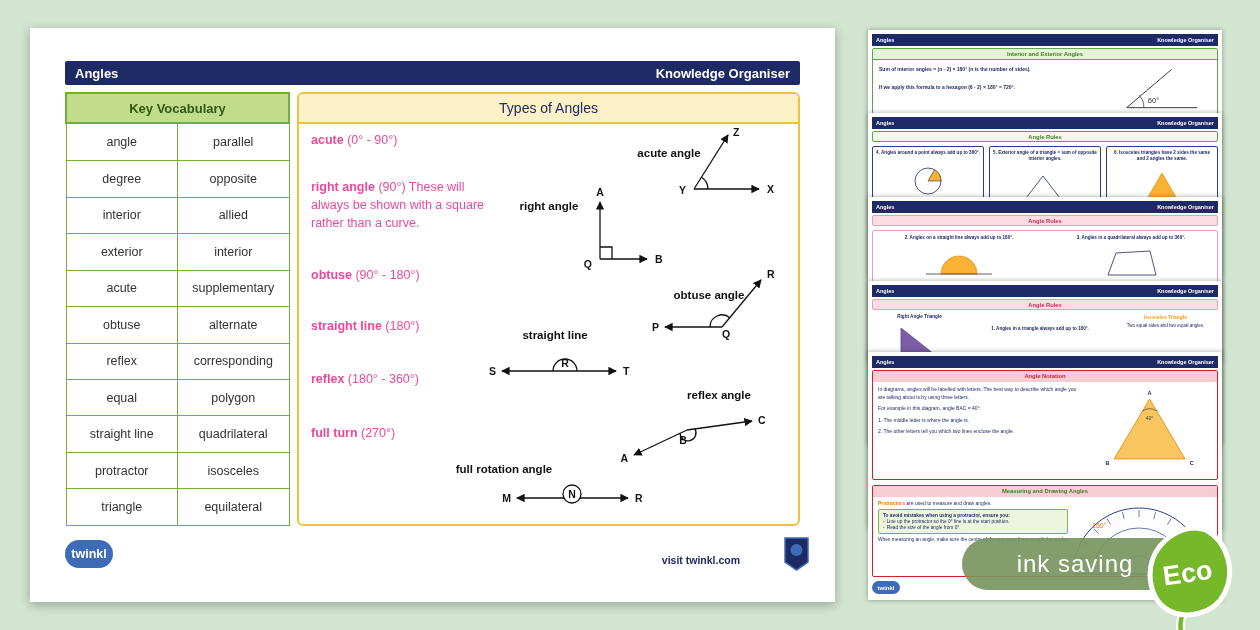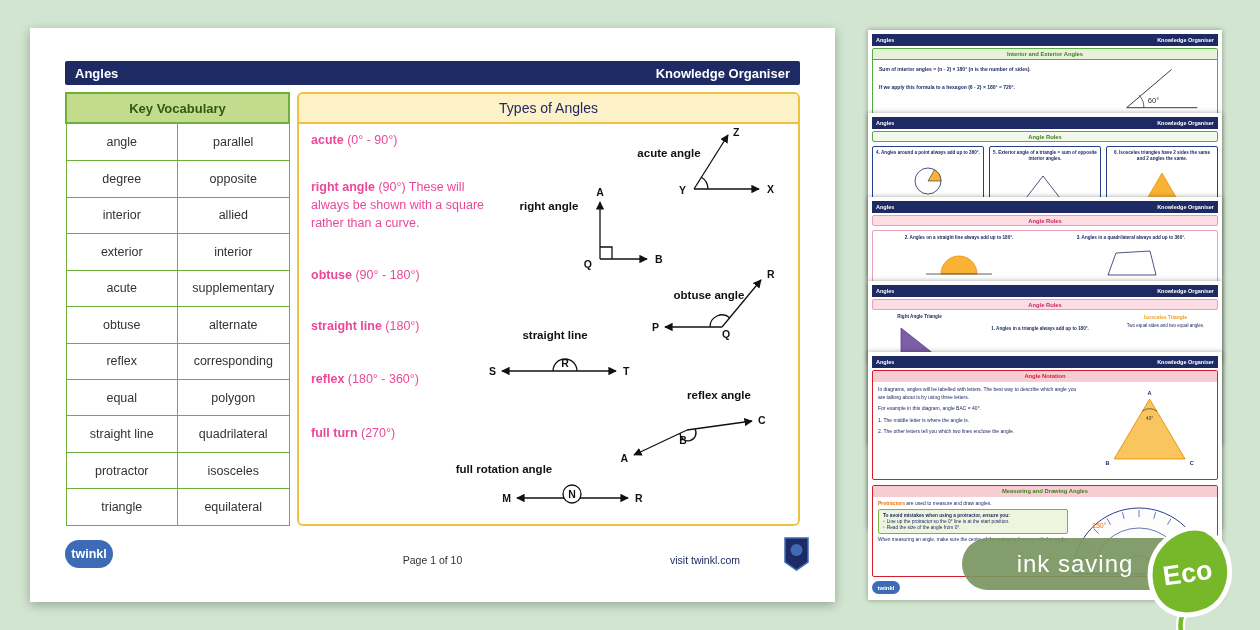--- a/index.html
+++ b/index.html
@@ -28,21 +28,21 @@
   .type-item { position: absolute; left: 12px; width: 175px; font-size: 12.5px; color: #ec4899; line-height: 1.45; }
   .type-item b { font-weight: bold; }
   .types-svg { position: absolute; left: 0; top: 30px; width: 499px; height: 400px; }
   .cap { font-size: 11.5px; font-weight: bold; }
   .ptl { font-size: 10.5px; font-weight: bold; }
 
   .doc-logo { position: absolute; left: 35px; top: 512px; width: 48px; height: 28px; background: #3e6bb5;
               border-radius: 14px; color: #fff; font-weight: bold; font-size: 12.5px;
               display: flex; align-items: center; justify-content: center; }
   .page-num { position: absolute; left: 0; right: 0; top: 526px; text-align: center; font-size: 10.5px; color: #333; }
-  .visit { position: absolute; right: 95px; top: 526px; font-size: 10.5px; font-weight: normal; color: #1e2a63; }
+  .visit { position: absolute; right: 95px; top: 526px; font-size: 10.5px; font-weight: bold; color: #1e2a63; }
   .quality-badge { position: absolute; right: 25px; top: 508px; width: 27px; height: 36px; }
 
   
   .thumb { position: absolute; left: 868px; width: 354px; height: 248px; background: #fff;
            box-shadow: 0 0 5px rgba(0,0,0,0.35); }
   .thumb-header { position: absolute; left: 4px; right: 4px; top: 4px; height: 12px; background: #1e2a63;
                   color: #fff; display: flex; justify-content: space-between; align-items: center;
                   padding: 0 4px; font-size: 5.5px; font-weight: bold; }
   .t-content { position: absolute; left: 4px; right: 4px; top: 18px; bottom: 4px; }
   .t-banner { height: 11px; line-height: 11px; text-align: center; font-weight: bold; font-size: 5.8px; }
@@ -238,21 +238,20 @@
 
           <text class="cap" x="205" y="349" text-anchor="middle">full rotation angle</text>
           <text class="ptl" x="212" y="378" text-anchor="end">M</text>
           <text class="ptl" x="273" y="374" text-anchor="middle" font-size="8.5">N</text>
           <text class="ptl" x="336" y="378" text-anchor="start">R</text>
         </g>
       </svg>
     </div>
 
     <div class="doc-logo">twinkl</div>
-    <div class="page-num">Page 1 of 10</div>
     <div class="visit">visit twinkl.com</div>
     <svg class="quality-badge" viewBox="0 0 27 36">
       <path d="M2 2 H25 V26 L13.5 34 L2 26 Z" fill="#1e2a63" stroke="#3e6bb5" stroke-width="1.5"></path>
       <circle cx="13.5" cy="14" r="6" fill="#3e6bb5"></circle>
     </svg>
   </div>
 
   <div class="thumb" style="top:30px; z-index:1">
     <div class="thumb-header">
       <span>Angles</span>

